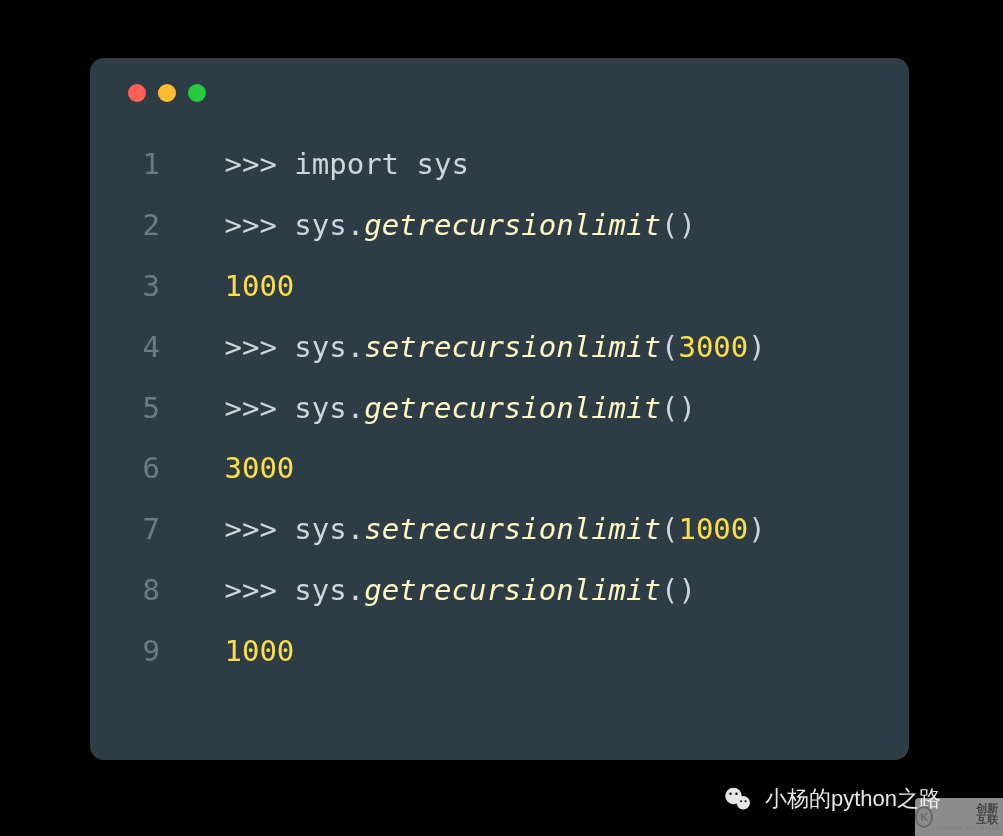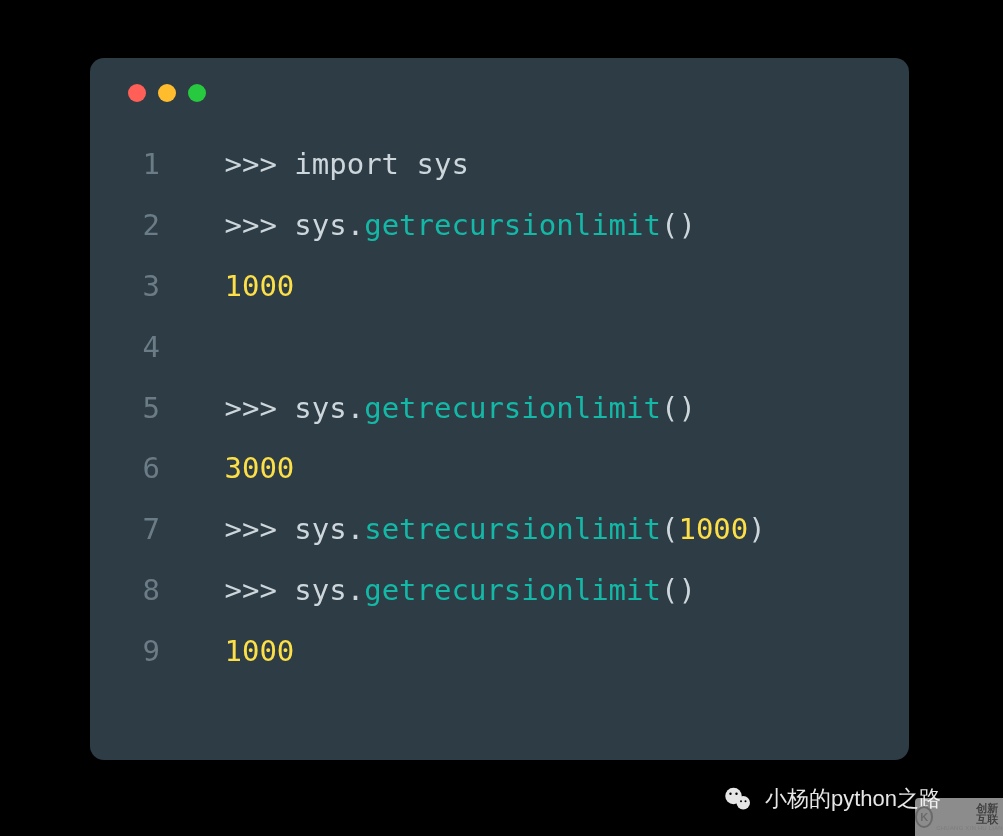--- a/index.html
+++ b/index.html
@@ -49,21 +49,21 @@
     color: #6b7c86;
     width: 38px;
     text-align: right;
     user-select: none;
     flex-shrink: 0;
   }
   .code { color: #cdd7db; margin-left: 47px; }
   .tok-prompt  { color: #cdd7db; }
   .tok-keyword { color: #cdd7db; }
   .tok-default { color: #cdd7db; }
-  .tok-method  { color: #14b8a6; }
+  .tok-method  { color: #fef9c3; font-style: italic; }
   .tok-number  { color: #fde047; }
   .tok-punct   { color: #cdd7db; }
 
   .attribution {
     position: absolute;
     right: 62px;
     bottom: 22px;
     display: flex;
     align-items: center;
     gap: 12px;
@@ -111,21 +111,21 @@
 <div class="terminal-window">
   <div class="titlebar">
     <div class="dot red"></div>
     <div class="dot yellow"></div>
     <div class="dot green"></div>
   </div>
   <div class="code-area" id="code-area">
       <div class="line"><span class="lineno">1</span><span> </span><span class="code"><span class="tok-prompt">&gt;&gt;&gt; </span><span class="tok-keyword">import</span><span class="tok-default"> sys</span></span></div>
       <div class="line"><span class="lineno">2</span><span> </span><span class="code"><span class="tok-prompt">&gt;&gt;&gt; </span><span class="tok-default">sys</span><span class="tok-punct">.</span><span class="tok-method">getrecursionlimit</span><span class="tok-punct">()</span></span></div>
       <div class="line"><span class="lineno">3</span><span> </span><span class="code"><span class="tok-number">1000</span></span></div>
-      <div class="line"><span class="lineno">4</span><span> </span></div>
+      <div class="line"><span class="lineno">4</span><span> </span><span class="code"><span class="tok-prompt">&gt;&gt;&gt; </span><span class="tok-default">sys</span><span class="tok-punct">.</span><span class="tok-method">setrecursionlimit</span><span class="tok-punct">(</span><span class="tok-number">3000</span><span class="tok-punct">)</span></span></div>
       <div class="line"><span class="lineno">5</span><span> </span><span class="code"><span class="tok-prompt">&gt;&gt;&gt; </span><span class="tok-default">sys</span><span class="tok-punct">.</span><span class="tok-method">getrecursionlimit</span><span class="tok-punct">()</span></span></div>
       <div class="line"><span class="lineno">6</span><span> </span><span class="code"><span class="tok-number">3000</span></span></div>
       <div class="line"><span class="lineno">7</span><span> </span><span class="code"><span class="tok-prompt">&gt;&gt;&gt; </span><span class="tok-default">sys</span><span class="tok-punct">.</span><span class="tok-method">setrecursionlimit</span><span class="tok-punct">(</span><span class="tok-number">1000</span><span class="tok-punct">)</span></span></div>
       <div class="line"><span class="lineno">8</span><span> </span><span class="code"><span class="tok-prompt">&gt;&gt;&gt; </span><span class="tok-default">sys</span><span class="tok-punct">.</span><span class="tok-method">getrecursionlimit</span><span class="tok-punct">()</span></span></div>
       <div class="line"><span class="lineno">9</span><span> </span><span class="code"><span class="tok-number">1000</span></span></div>
     </div>
 </div>
 
 <div class="attribution">
   <span class="wechat-icon">

